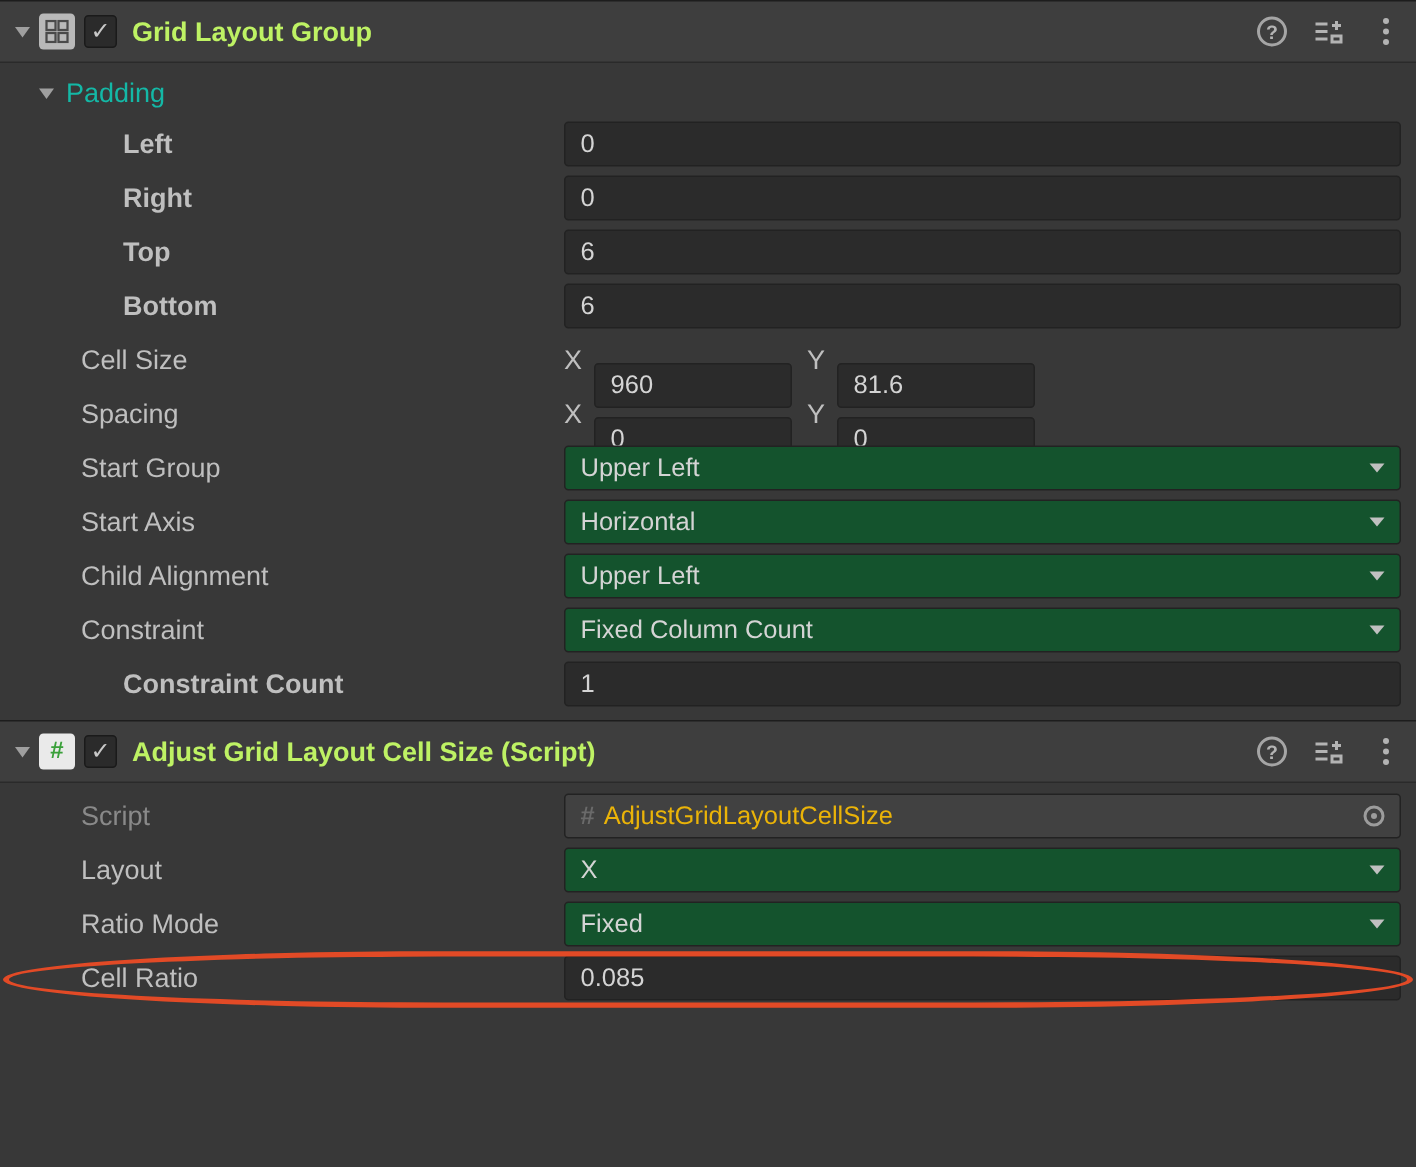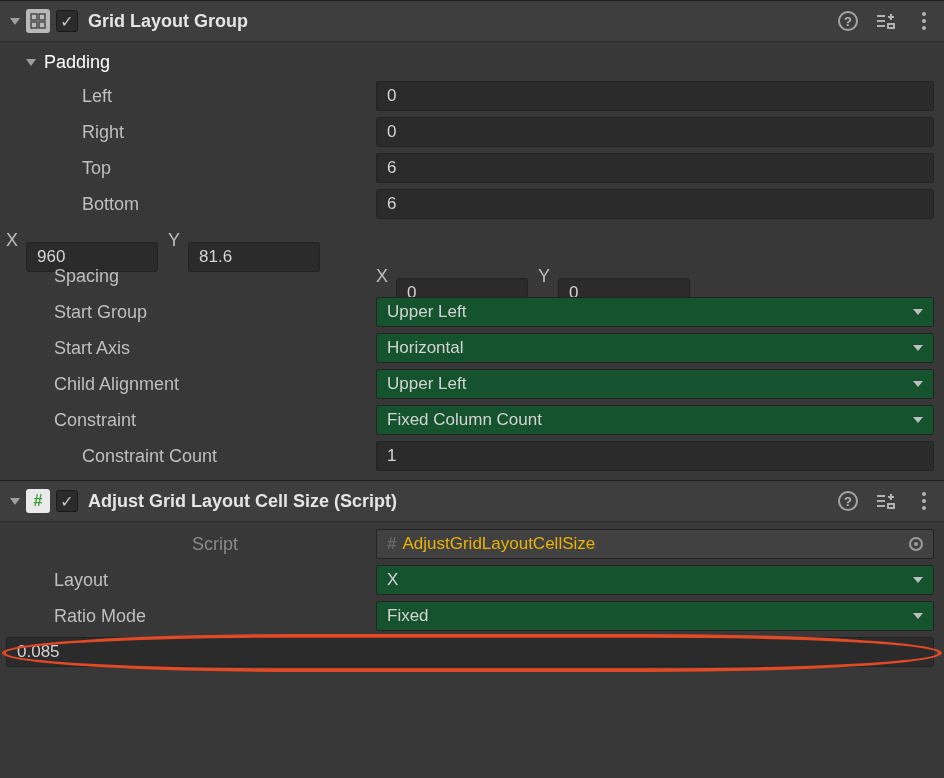--- a/index.html
+++ b/index.html
@@ -46,21 +46,21 @@
     background: #2b2b2b;
     border: 1px solid #1a1a1a;
     border-radius: 3px;
     margin-right: 10px;
     flex: 0 0 auto;
     display:flex; align-items:center; justify-content:center;
     color:#c8c8c8; font-size:16px;
   }
   .comp-title {
     font-weight: 700;
-    color: #e5e5e5;
+    color: #bef264;
     flex: 1 1 auto;
     white-space: nowrap;
   }
   .header-tools {
     display:flex; align-items:center; gap: 18px;
     color:#c8c8c8;
   }
   .header-tools .icon-btn {
     cursor: pointer;
     opacity: 0.85;
@@ -75,21 +75,21 @@
   }
   .preset-icon svg { display:block; }
 
   
   .section { padding: 4px 10px 6px 6px; }
   .row {
     display:flex; align-items:center;
     height: 36px;
   }
   .indent2 { padding-left: 48px; }
-  .indent3 { padding-left: 76px; }
+  .indent3 { padding-left: 76px; font-weight: bold; }
   .label-col {
     flex: 0 0 370px;
     color: #bfbfbf;
     white-space: nowrap;
   }
   .value-col {
     flex: 1 1 auto;
     display:flex; align-items:center; gap: 10px;
   }
   .text-field, .dropdown, .obj-field {
@@ -125,37 +125,37 @@
   }
   .obj-field .left { display:flex; align-items:center; gap:6px; color:#888; }
   .obj-field .picker {
     width:14px; height:14px; border:2px solid #9c9c9c; border-radius:50%;
     position:relative;
   }
   .obj-field .picker::after{
     content:""; position:absolute; left:3px; top:3px; width:4px;height:4px;
     border-radius:50%; background:#9c9c9c;
   }
-  .script-label-disabled { opacity: 0.6; text-align: center; }
+  .script-label-disabled { opacity: 0.6; }
 
   
   .highlight-row-wrap { position: relative; }
   .highlight-oval {
     position:absolute;
     left: -4px; right: -8px;
     top: -2px; bottom: -4px;
     border: 4px solid #e24a26;
     border-radius: 50% / 80%;
     pointer-events: none;
     transform: scaleY(0.9);
   }
 
   .pad-foldout-row { display:flex; align-items:center; height:32px; padding-left: 16px; }
   .pad-foldout-row .foldout { margin-right: 8px; }
-  .pad-label { color:#ffffff; }
+  .pad-label { color:#14b8a6; }
 </style>
 </head>
 <body>
 
 <div class="panel">
 
   <div class="comp-header">
     <div class="foldout"></div>
     <div class="comp-icon grid-icon">
       <svg width="16" height="16" viewBox="0 0 16 16">
@@ -213,20 +213,21 @@
         </div>
     </div>
     <div class="row">
       <div class="label-col indent3">Bottom</div>
       <div class="value-col">
           <div class="text-field">6</div>
         </div>
     </div>
 
     <div class="row">
+      <div class="label-col indent2">Cell Size</div>
       <div class="value-col">
         <div class="inline-field">
           <span class="inline-label">X</span>
           <div class="text-field narrow">960</div>
         </div>
         <div class="inline-field">
           <span class="inline-label">Y</span>
           <div class="text-field narrow">81.6</div>
         </div>
       </div>
@@ -346,20 +347,21 @@
       <div class="label-col indent2">Ratio Mode</div>
       <div class="value-col">
         <div class="dropdown">
           <span>Fixed</span>
           <span class="caret"></span>
         </div>
       </div>
     </div>
 
     <div class="row highlight-row-wrap">
+      <div class="label-col indent2">Cell Ratio</div>
       <div class="value-col">
         <div class="text-field">0.085</div>
       </div>
       <div class="highlight-oval"></div>
     </div>
   </div>
 
 </div>
 
 </body></html>

